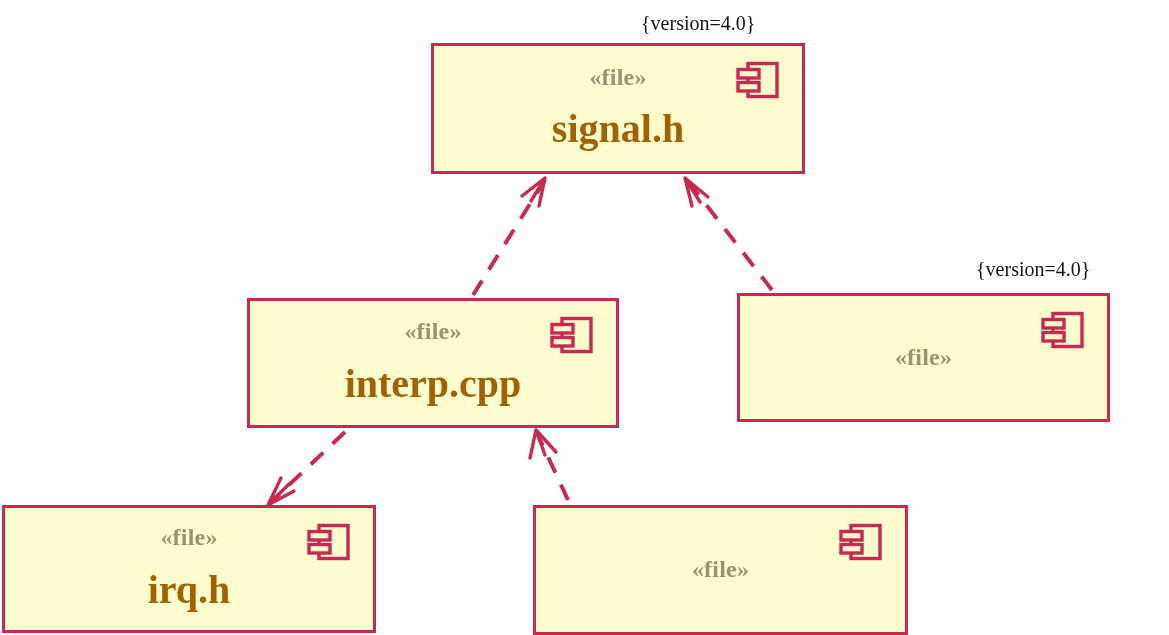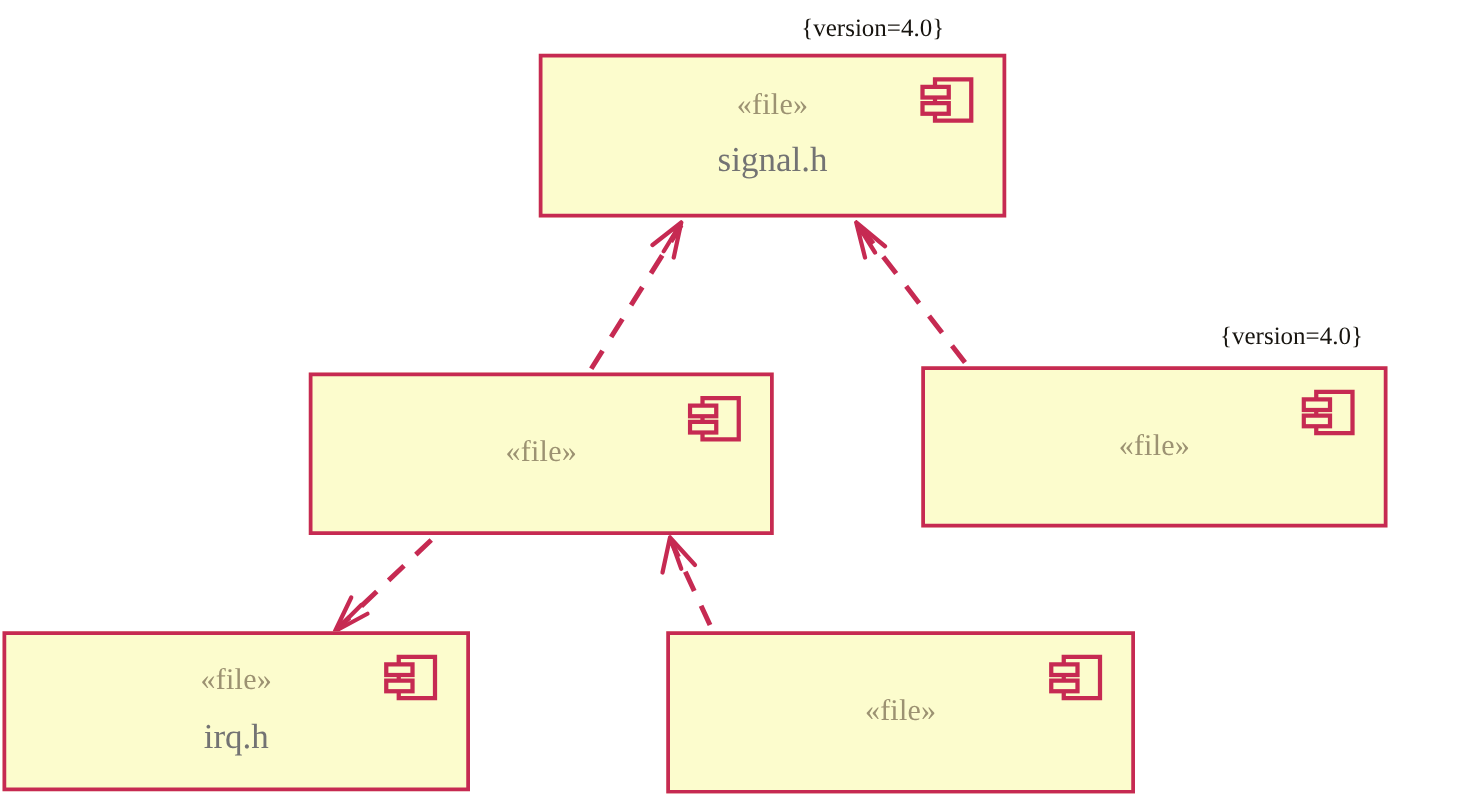--- a/index.html
+++ b/index.html
@@ -27,33 +27,34 @@
   .artifact {
     position: absolute;
     box-sizing: border-box;
     background: #FCFCCD;
     border: 3px solid #C62A52;
     display: flex;
     flex-direction: column;
     align-items: center;
     justify-content: center;
     z-index: 2;
+    font-weight: bold;
   }
   .stereotype {
     font-family: "Liberation Serif", "DejaVu Serif", serif;
     font-size: 24px;
     color: #9c9272;
     line-height: 1.05;
     letter-spacing: 0.2px;
     white-space: nowrap;
   }
   .artifact-name {
     font-family: "Liberation Serif", "DejaVu Serif", serif;
-    font-size: 28px;
-    color: #737373;
+    font-size: 40px;
+    color: #a16207;
     line-height: 1.15;
     margin-top: 16px;
     white-space: nowrap;
   }
   .comp-icon {
     position: absolute;
     top: 14px;
     right: 22px;
     width: 44px;
     height: 40px;
@@ -102,20 +103,21 @@
     <span class="artifact-name">signal.h</span>
     <svg class="comp-icon" viewBox="0 0 44 40" xmlns="http://www.w3.org/2000/svg">
       <rect x="12" y="3.5" width="29" height="33" fill="none" stroke="#C62A52" stroke-width="3.4"></rect>
       <rect x="2" y="9.5" width="21" height="8.5" fill="#FCFCCD" stroke="#C62A52" stroke-width="3.4"></rect>
       <rect x="2" y="22.5" width="21" height="8.5" fill="#FCFCCD" stroke="#C62A52" stroke-width="3.4"></rect>
     </svg>
   </div>
 
   <div class="artifact" style="left:247px; top:298px; width:372px; height:130px;">
     <span class="stereotype">«file»</span>
+    <span class="artifact-name">interp.cpp</span>
     <svg class="comp-icon" viewBox="0 0 44 40" xmlns="http://www.w3.org/2000/svg">
       <rect x="12" y="3.5" width="29" height="33" fill="none" stroke="#C62A52" stroke-width="3.4"></rect>
       <rect x="2" y="9.5" width="21" height="8.5" fill="#FCFCCD" stroke="#C62A52" stroke-width="3.4"></rect>
       <rect x="2" y="22.5" width="21" height="8.5" fill="#FCFCCD" stroke="#C62A52" stroke-width="3.4"></rect>
     </svg>
   </div>
 
   <div class="version-tag" style="left:976px; top:258px;">{version=4.0}</div>
 
   <div class="artifact" style="left:737px; top:293px; width:373px; height:129px;">

